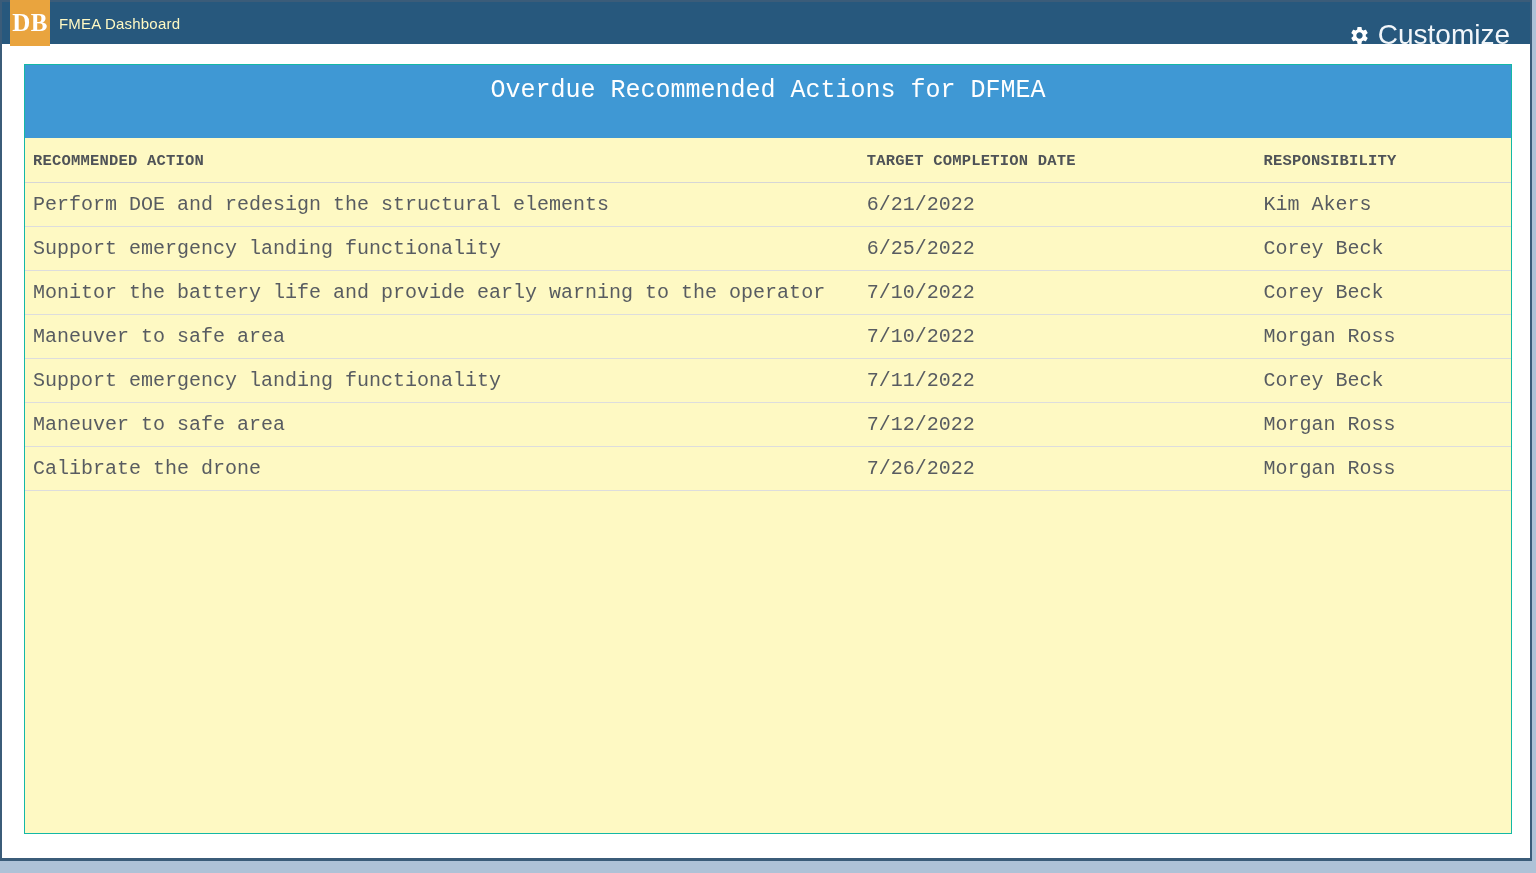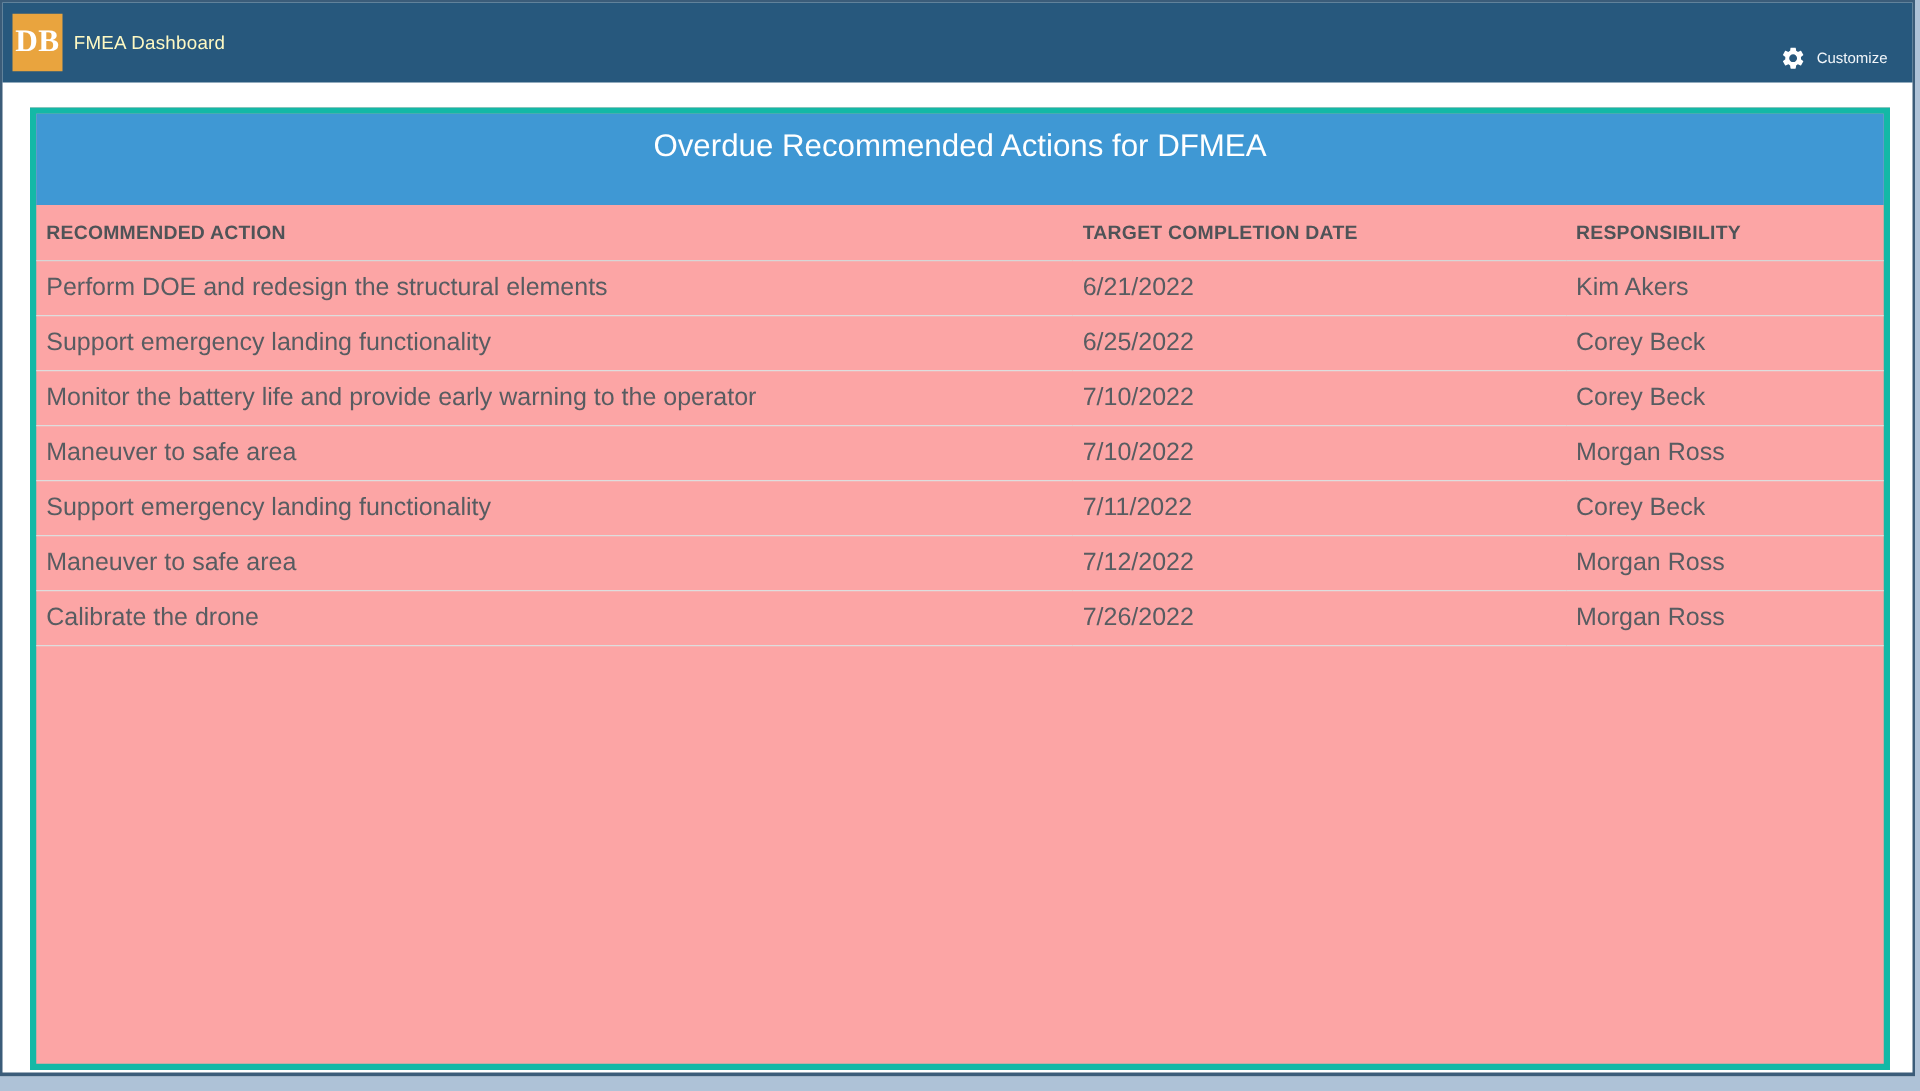--- a/index.html
+++ b/index.html
@@ -17,21 +17,21 @@
     left: 0;
     width: 1532px;
     height: 861px;
     box-sizing: border-box;
     background: #ffffff;
     border: 2px solid var(--frame-border, #3B5C79);
     border-bottom-width: 3px;
   }
   
   .navbar {
-    height: 64px;
+    height: 42px;
     background: var(--navbar-bg, #27587D);
     display: flex;
     align-items: center;
     justify-content: space-between;
     padding: 0 20px 0 8px;
   }
   .nav-left {
     display: flex;
     align-items: center;
     gap: 9px;
@@ -52,32 +52,33 @@
   .app-title {
     color: #fef9c3;
     font-size: 15px;
     letter-spacing: 0.2px;
   }
   .customize {
     display: flex;
     align-items: center;
     gap: 8px;
     color: #f2f6fa;
-    font-size: 12px;
+    font-size: 28px;
     cursor: pointer;
     margin-top: 24px;
   }
   .gear-icon svg { display: block; }
   
   .card {
     margin: 20px 18px 0 22px;
     min-height: 770px;
-    background: #fca5a5;
-    border: 5px solid #14b8a6;
+    background: #fef9c3;
+    border: 1px solid #14b8a6;
     box-sizing: border-box;
+    font-family: Liberation Mono, monospace;
   }
   .banner {
     height: 73px;
     background: var(--banner-bg, #3F98D4);
     color: #ffffff;
     text-align: center;
     box-sizing: border-box;
     padding-top: 11px;
   }
   .banner-title {

